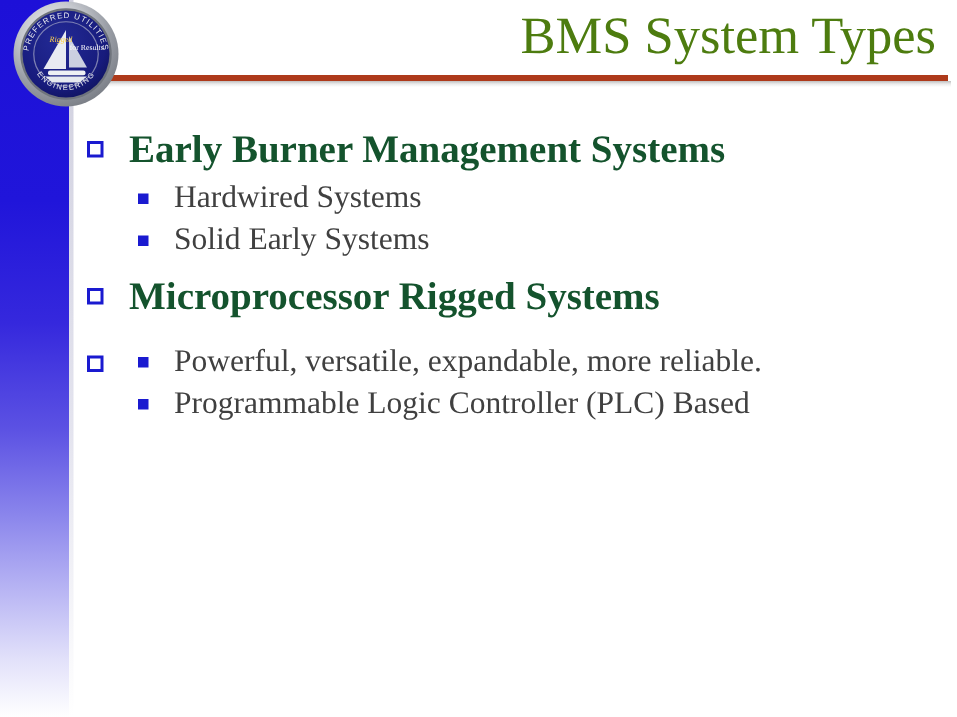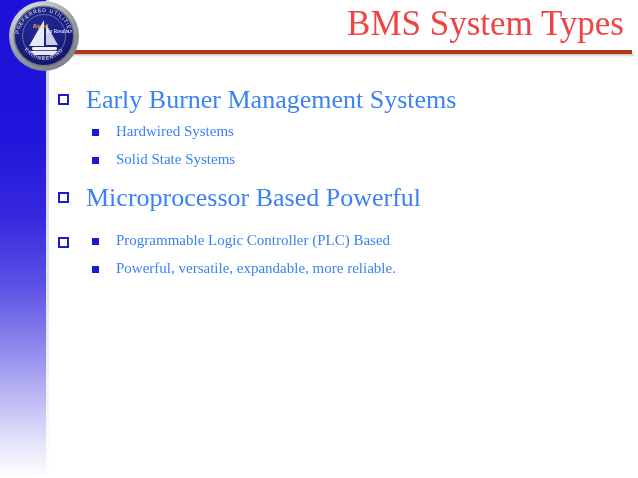--- a/index.html
+++ b/index.html
@@ -74,21 +74,21 @@
        rgba(255,255,255,0) 100%);
   }
 
   
   .title {
     position: absolute;
     right: 14px;
     top: 2px;
     font-size: 35px;
     line-height: 44px;
-    color: #ef4444;
+    color: #4d7c0f;
     font-family: "Liberation Serif", serif;
     white-space: nowrap;
     letter-spacing: 0px;
   }
 
   
   .logo {
     position: absolute;
     left: 8px;
     top: 0px;
@@ -102,40 +102,41 @@
     position: absolute;
     left: 56px;
     top: 84px;
     width: 570px;
   }
   .lvl1 {
     position: relative;
     padding-left: 30px;
     font-size: 26px;
     line-height: 32px;
-    color: #3b82f6;
+    color: #14532d;
     margin: 0 0 2px 0;
     font-family: "Liberation Serif", serif;
+    font-weight: bold;
   }
   .lvl1 .bullet-sq {
     position: absolute;
     left: 2px;
     top: 10px;
     width: 11px;
     height: 11px;
     border: 2px solid #1a1ad0;
     box-sizing: border-box;
     background: transparent;
   }
   .lvl2 {
     position: relative;
     padding-left: 60px;
-    font-size: 15px;
+    font-size: 21px;
     line-height: 27px;
-    color: #3b82f6;
+    color: #404040;
     margin: 0 0 1px 0;
     font-family: "Liberation Serif", serif;
   }
   .lvl2 .bullet-dot {
     position: absolute;
     left: 36px;
     top: 11px;
     width: 7px;
     height: 7px;
     background: #1a1ad0;
@@ -203,43 +204,43 @@
       <p class="lvl1">
         <span class="bullet-sq"></span>
         <span>Early Burner Management Systems</span>
       </p>
       <p class="lvl2">
         <span class="bullet-dot"></span>
         <span>Hardwired Systems</span>
       </p>
       <p class="lvl2">
         <span class="bullet-dot"></span>
-        <span>Solid State Systems</span>
+        <span>Solid Early Systems</span>
       </p>
     </div>
 
     <div class="grp-spacer-1"></div>
 
     <div class="grp">
       <p class="lvl1">
         <span class="bullet-sq"></span>
-        <span>Microprocessor Based Powerful</span>
+        <span>Microprocessor Rigged Systems</span>
       </p>
     </div>
 
     <div class="grp-spacer-2"></div>
 
     <div class="grp">
       <p class="lvl1">
         <span class="bullet-sq"></span>
       </p>
       <p class="lvl2">
         <span class="bullet-dot"></span>
+        <span>Powerful, versatile, expandable, more reliable.</span>
+      </p>
+      <p class="lvl2">
+        <span class="bullet-dot"></span>
         <span>Programmable Logic Controller (PLC) Based</span>
-      </p>
-      <p class="lvl2">
-        <span class="bullet-dot"></span>
-        <span>Powerful, versatile, expandable, more reliable.</span>
       </p>
     </div>
 
   </div>
 </div>
 
 </body></html>

